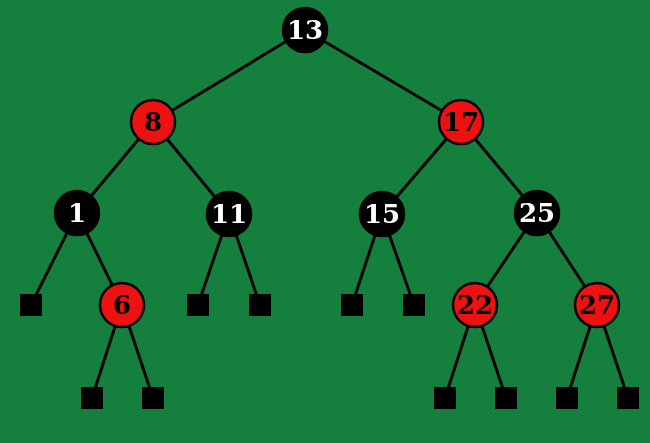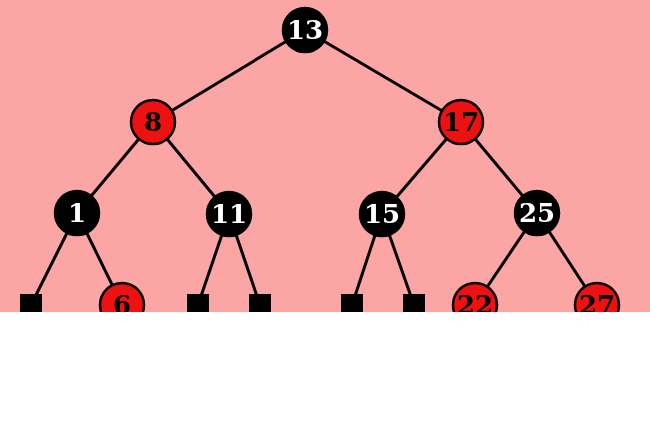--- a/index.html
+++ b/index.html
@@ -4,22 +4,22 @@
 <style>
   html, body {
     margin: 0;
     padding: 0;
     background: #ffffff;
     font-family: "DejaVu Serif", serif;
   }
   .canvas {
     position: relative;
     width: 650px;
-    height: 312px;
-    background: #fca5a5;
+    height: 443px;
+    background: #15803d;
     overflow: hidden;
   }
   svg {
     display: block;
     width: 650px;
     height: 443px;
   }
   .node-label {
     font-family: "DejaVu Serif", serif;
     font-weight: bold;

